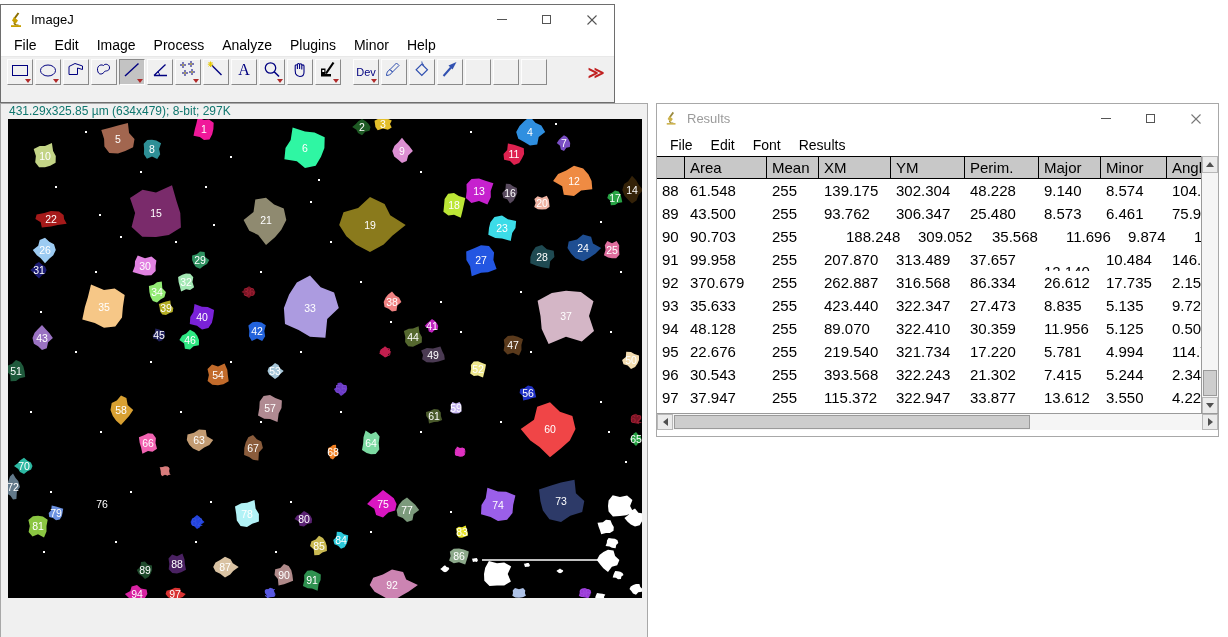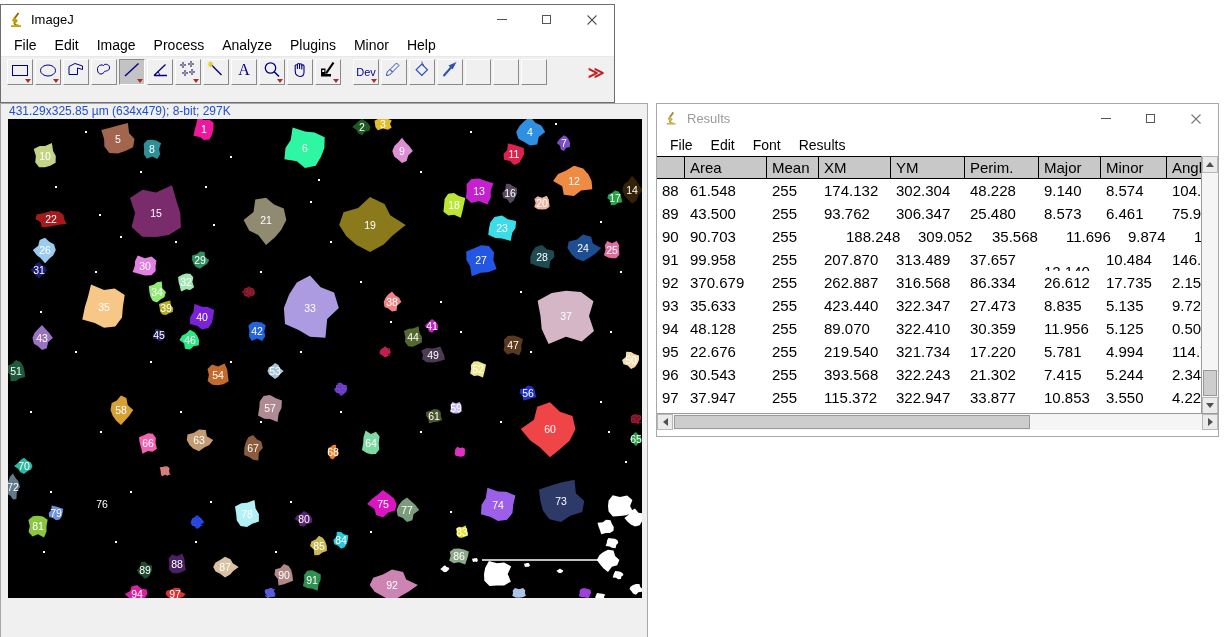--- a/index.html
+++ b/index.html
@@ -25,21 +25,21 @@
         display:flex;align-items:center;justify-content:center;position:relative}
   .tool.selected{background:#c3c3c3;border-color:#8a8a8a #fdfdfd #fdfdfd #8a8a8a}
   .tool .dd{position:absolute;right:1px;bottom:1px;width:0;height:0;
             border-left:3px solid transparent;border-right:3px solid transparent;border-top:4px solid #b02a2a}
   .tool.gap-before{margin-left:10px}
   .tool.more-cell{margin-left:auto;margin-right:6px;border-color:#f0f0f0;background:#f0f0f0}
   .more-label{color:#c02020;font-weight:bold;font-size:16px;letter-spacing:-2px}
   .dev-label{color:#000080;font-size:11px}
   #ij-status{height:15px;background:#f0f0f0}
   
-  #img-info{height:15px;font-size:12px;color:#1d4ed8;padding-left:8px;background:#f0f0f0;white-space:nowrap}
+  #img-info{height:15px;font-size:12px;color:#0f766e;padding-left:8px;background:#f0f0f0;white-space:nowrap}
   #img-canvas-wrap{margin-left:7px;width:634px;height:479px;background:#000}
   
   #res-menubar{height:23px}
   .rtable{position:relative;background:#fff}
   .rheader{display:flex;background:#c8c8c8;border-top:1px solid #000;border-bottom:1px solid #000;
            height:23px;font-size:15px;color:#000;box-sizing:border-box}
   .rh-cell{border-right:1px solid #000;padding:2px 0 0 5px;box-sizing:border-box;overflow:hidden;
            white-space:nowrap;flex:none}
   .rh-cell.flexfill{flex:1 1 auto}
   .rrow{display:flex;height:23px;font-size:15px;color:#000}
@@ -717,21 +717,21 @@
         <span class="rh-cell" style="width: 74px;">Perim.</span>
         <span class="rh-cell" style="width: 62px;">Major</span>
         <span class="rh-cell" style="width: 66px;">Minor</span>
         <span class="rh-cell flexfill">Angle</span>
       </div>
     <div id="res-rows">
         <div class="rrow">
           <span class="rcell" style="width: 28px;">88</span>
           <span class="rcell" style="width: 82px;">61.548</span>
           <span class="rcell" style="width: 52px;">255</span>
-          <span class="rcell" style="width: 72px;">174.132</span>
+          <span class="rcell" style="width: 72px;">139.175</span>
           <span class="rcell" style="width: 74px;">302.304</span>
           <span class="rcell" style="width: 74px;">48.228</span>
           <span class="rcell" style="width: 62px;">9.140</span>
           <span class="rcell" style="width: 66px;">8.574</span>
           <span class="rcell flexfill">104.8</span>
         </div>
         <div class="rrow">
           <span class="rcell" style="width: 28px;">89</span>
           <span class="rcell" style="width: 82px;">43.500</span>
           <span class="rcell" style="width: 52px;">255</span>
@@ -819,21 +819,21 @@
           <span class="rcell" style="width: 66px;">5.244</span>
           <span class="rcell flexfill">2.343</span>
         </div>
         <div class="rrow">
           <span class="rcell" style="width: 28px;">97</span>
           <span class="rcell" style="width: 82px;">37.947</span>
           <span class="rcell" style="width: 52px;">255</span>
           <span class="rcell" style="width: 72px;">115.372</span>
           <span class="rcell" style="width: 74px;">322.947</span>
           <span class="rcell" style="width: 74px;">33.877</span>
-          <span class="rcell" style="width: 62px;">10.853</span>
+          <span class="rcell" style="width: 62px;">13.612</span>
           <span class="rcell" style="width: 66px;">3.550</span>
           <span class="rcell flexfill">4.223</span>
         </div>
       </div>
   </div>
   <div class="vscroll">
     <span class="sbtn up">
         <span class="arr arr-up"></span>
       </span>
     <span class="vthumb"></span>

